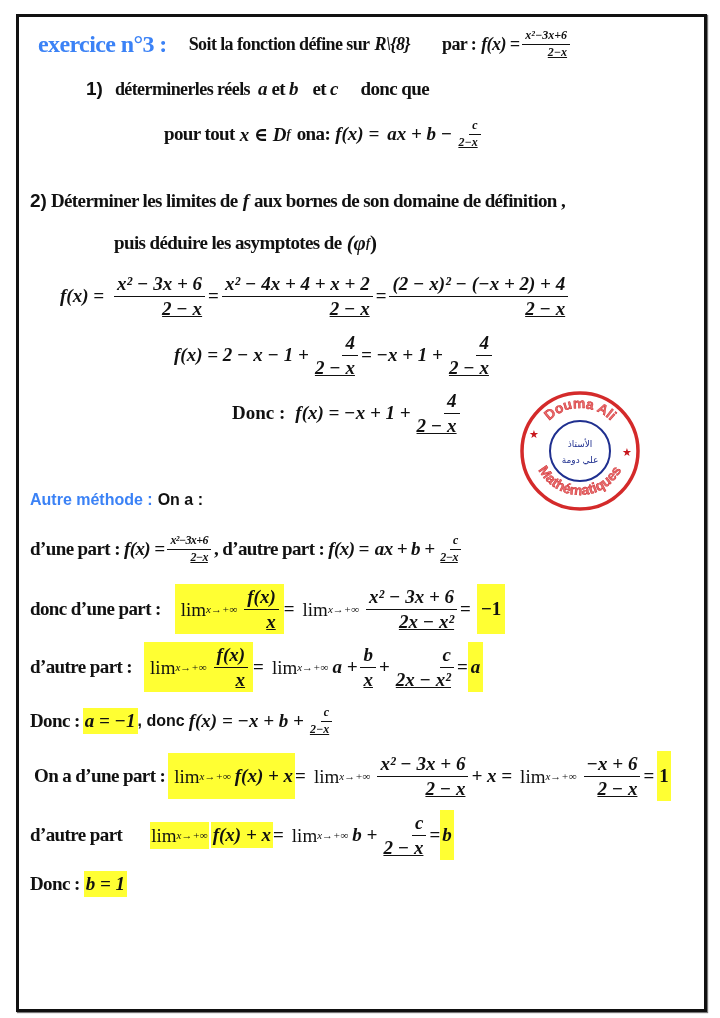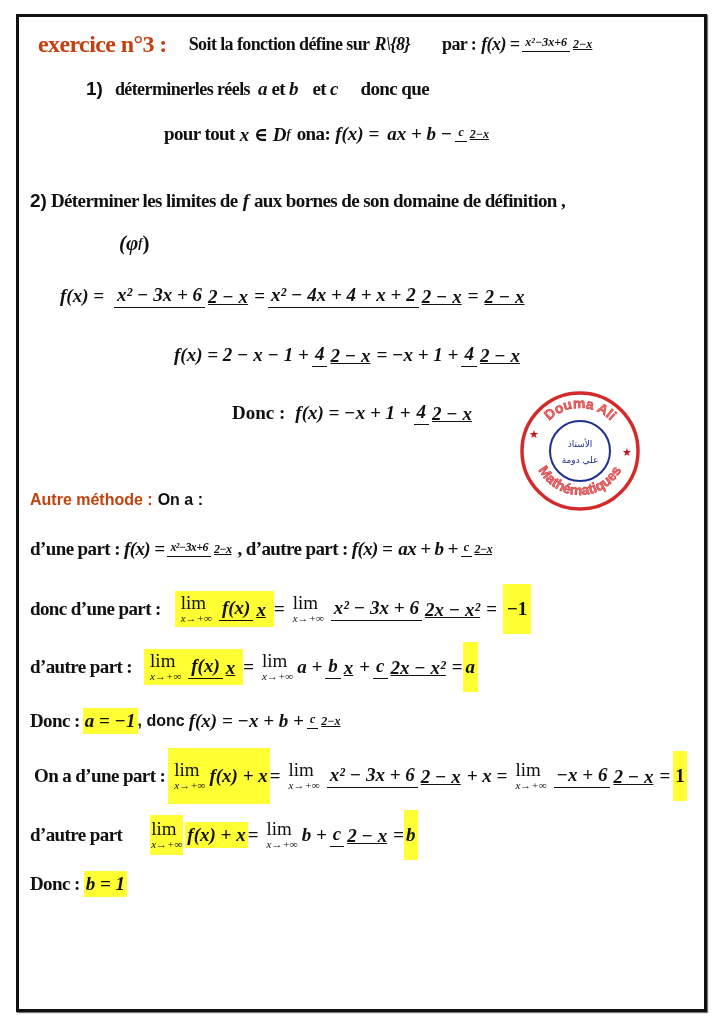--- a/index.html
+++ b/index.html
@@ -2,28 +2,28 @@
 <html><head>
 <meta charset="utf-8">
 <style>
   * { box-sizing: border-box; margin: 0; padding: 0; }
   html, body { width: 720px; height: 1018px; background: #ffffff; overflow: hidden; }
   body { position: relative; font-family: "Liberation Serif", "DejaVu Serif", serif; color: #111; }
   .frame { position: absolute; left: 16px; top: 14px; width: 691px; height: 998px; border: 3px solid #111; box-shadow: 1px 1px 1px #777; }
   .line { position: absolute; display: flex; align-items: center; white-space: nowrap; font-weight: bold; font-size: 19px; }
   .sans { font-family: "Liberation Sans", "DejaVu Sans", sans-serif; }
   .cond { letter-spacing: -0.6px; }
-  .red { color: #c2410c; }
+  .red { color: #3b82f6; }
   .i { font-style: italic; }
-  .frac { display: inline-flex; flex-direction: row; align-items: flex-end; vertical-align: middle; margin: 0 3px; }
+  .frac { display: inline-flex; flex-direction: column; align-items: flex-end; vertical-align: middle; margin: 0 3px; }
   .frac > .num { padding: 0 3px 1px; border-bottom: 1.6px solid #111; line-height: 1.15; }
   .frac > .den { padding: 1px 3px 0; line-height: 1.15; text-decoration: underline; }
   .frac.sm { font-size: 12px; }
   .frac.sm > .num { border-bottom-width: 1px; }
-  .lim { display: inline-flex; flex-direction: column; align-items: flex-start; vertical-align: middle; margin: 0 4px; }
+  .lim { display: inline-flex; flex-direction: row; align-items: center; vertical-align: middle; margin: 0 4px; }
   .lim .lw { font-weight: normal; font-family: "Liberation Serif", serif; line-height: 1; }
   .lim .sub { font-size: 11px; font-weight: normal; font-style: italic; line-height: 1.1; }
   .hl { background: #ffff33; padding: 2px 2px; }
   .sp { display: inline-block; }
   sub.ss { font-size: 0.65em; vertical-align: -0.35em; line-height: 0; }
   .stamp { position: absolute; left: 519px; top: 390px; width: 122px; height: 122px; }
 </style>
 </head>
 <body>
 
@@ -83,39 +83,41 @@
   <span class="sans" style="font-size:19px;">2)</span>
   <span class="sp" style="width:4px"></span>
   <span class="cond">Déterminer les limites de</span>
   <span class="sp" style="width:5px"></span>
   <span class="i">f</span>
   <span class="sp" style="width:5px"></span>
   <span class="cond">aux bornes de son domaine de définition ,</span>
 </div>
 
 <div class="line" style="left:114px; top:228px; height:30px;">
+  <span class="cond">puis déduire les   asymptotes de</span>
   <span class="sp" style="width:5px"></span>
   <span class="i" style="font-size:21px;">(φ</span>
     <sub class="ss i">f</sub>
     <span style="font-size:21px;">)</span>
 </div>
 
 <div class="line i" style="left:60px; top:270px; height:52px;">
   <span>f(x) =</span>
   <span class="frac" style="margin-left:10px;">
     <span class="num">x² − 3x + 6</span>
     <span class="den">2 − x</span>
   </span>
   <span style="font-style:normal">=</span>
   <span class="frac">
     <span class="num">x² − 4x + 4 + x + 2</span>
     <span class="den">2 − x</span>
   </span>
   <span style="font-style:normal">=</span>
   <span class="frac">
+    <span class="num">(2 − x)² − (−x + 2) + 4</span>
     <span class="den">2 − x</span>
   </span>
 </div>
 
 <div class="line i" style="left:174px; top:330px; height:50px;">
   <span>f(x) = 2 − x − 1 +</span>
   <span class="frac">
     <span class="num">4</span>
     <span class="den">2 − x</span>
   </span>

